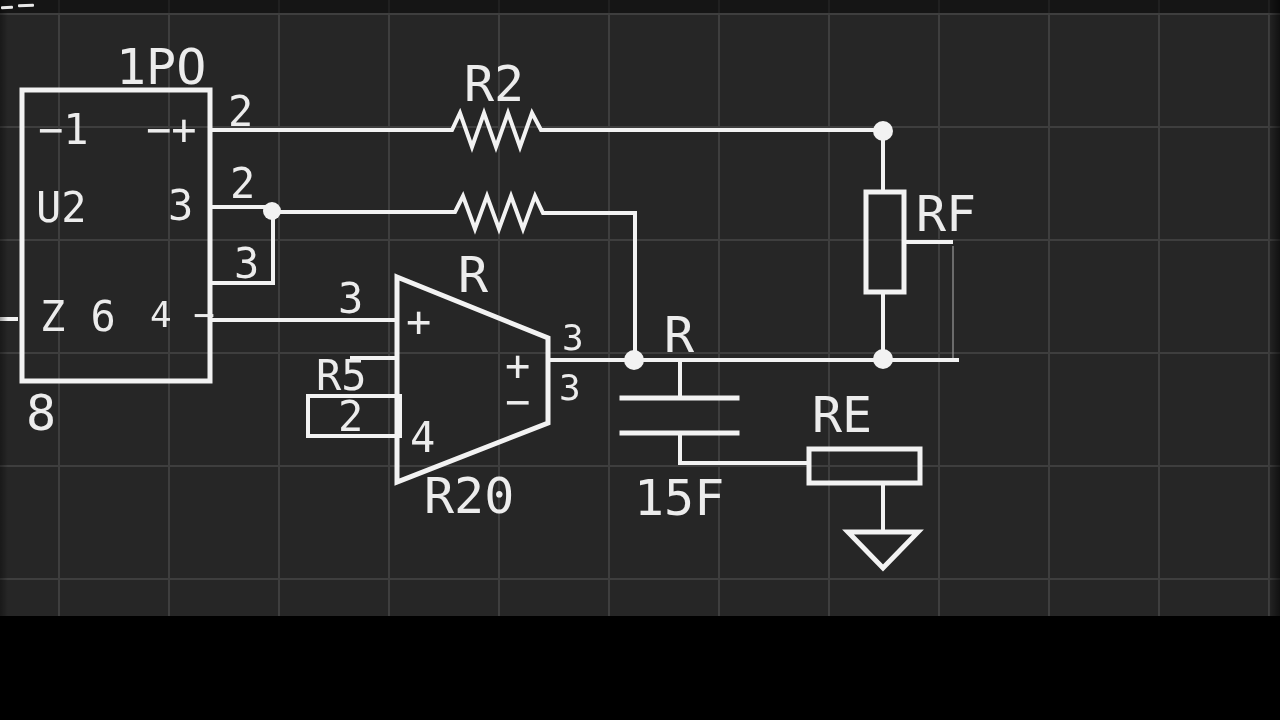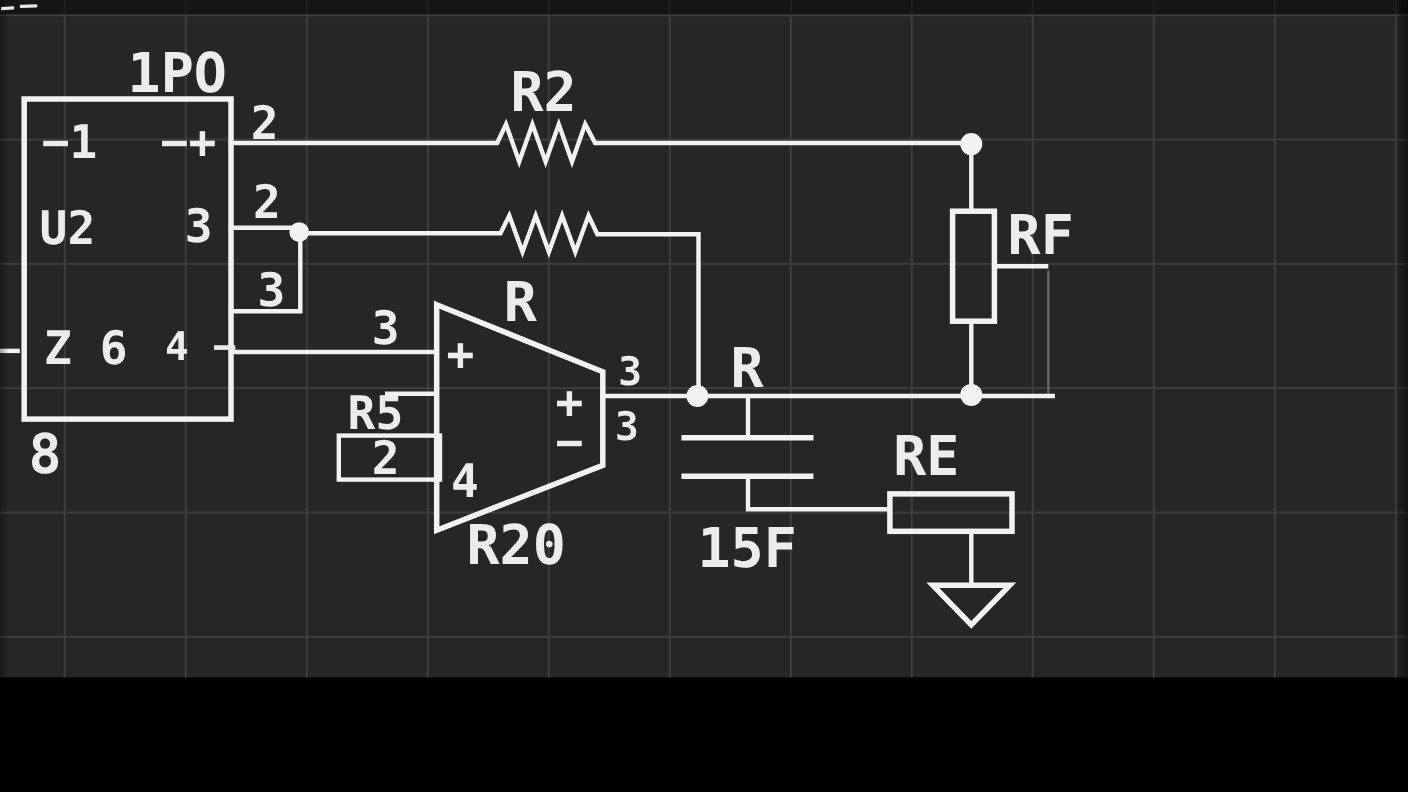--- a/index.html
+++ b/index.html
@@ -6,21 +6,20 @@
   .canvas{
     position:relative;
     width:1280px;height:616px;
     overflow:hidden;
     background-color:var(--bg,#262626);
     background-image:
       linear-gradient(to bottom, var(--grid,#3e3e3e) 2px, transparent 2px),
       linear-gradient(to right, var(--grid,#3e3e3e) 2px, transparent 2px);
     background-size:100% 113px, 110px 100%;
     background-position:0 13px, 58px 0;
-    font-weight:bold;
   }
   .schematic-svg{position:absolute;left:0;top:0;}
   .bar-top{position:absolute;left:0;top:0;width:100%;height:13px;background:rgba(8,8,8,.55);}
   .bar-bottom-dim{position:absolute;left:0;top:688px;width:100%;height:18px;background:rgba(0,0,0,.28);}
   .bar-bottom{position:absolute;left:0;top:705px;width:100%;height:15px;background:#0a0a0a;}
   .edge-right{position:absolute;right:0;top:0;width:12px;height:100%;background:linear-gradient(to right,transparent,rgba(0,0,0,.55));}
   .edge-left{position:absolute;left:0;top:0;width:8px;height:100%;background:linear-gradient(to right,rgba(0,0,0,.35),transparent);}
   .speck{position:absolute;background:#e8e8e8;height:3px;border-radius:1px;}
   .speck1{left:1px;top:6px;width:12px;transform:rotate(-3deg);}
   .speck2{left:18px;top:4px;width:16px;transform:rotate(-2deg);}

